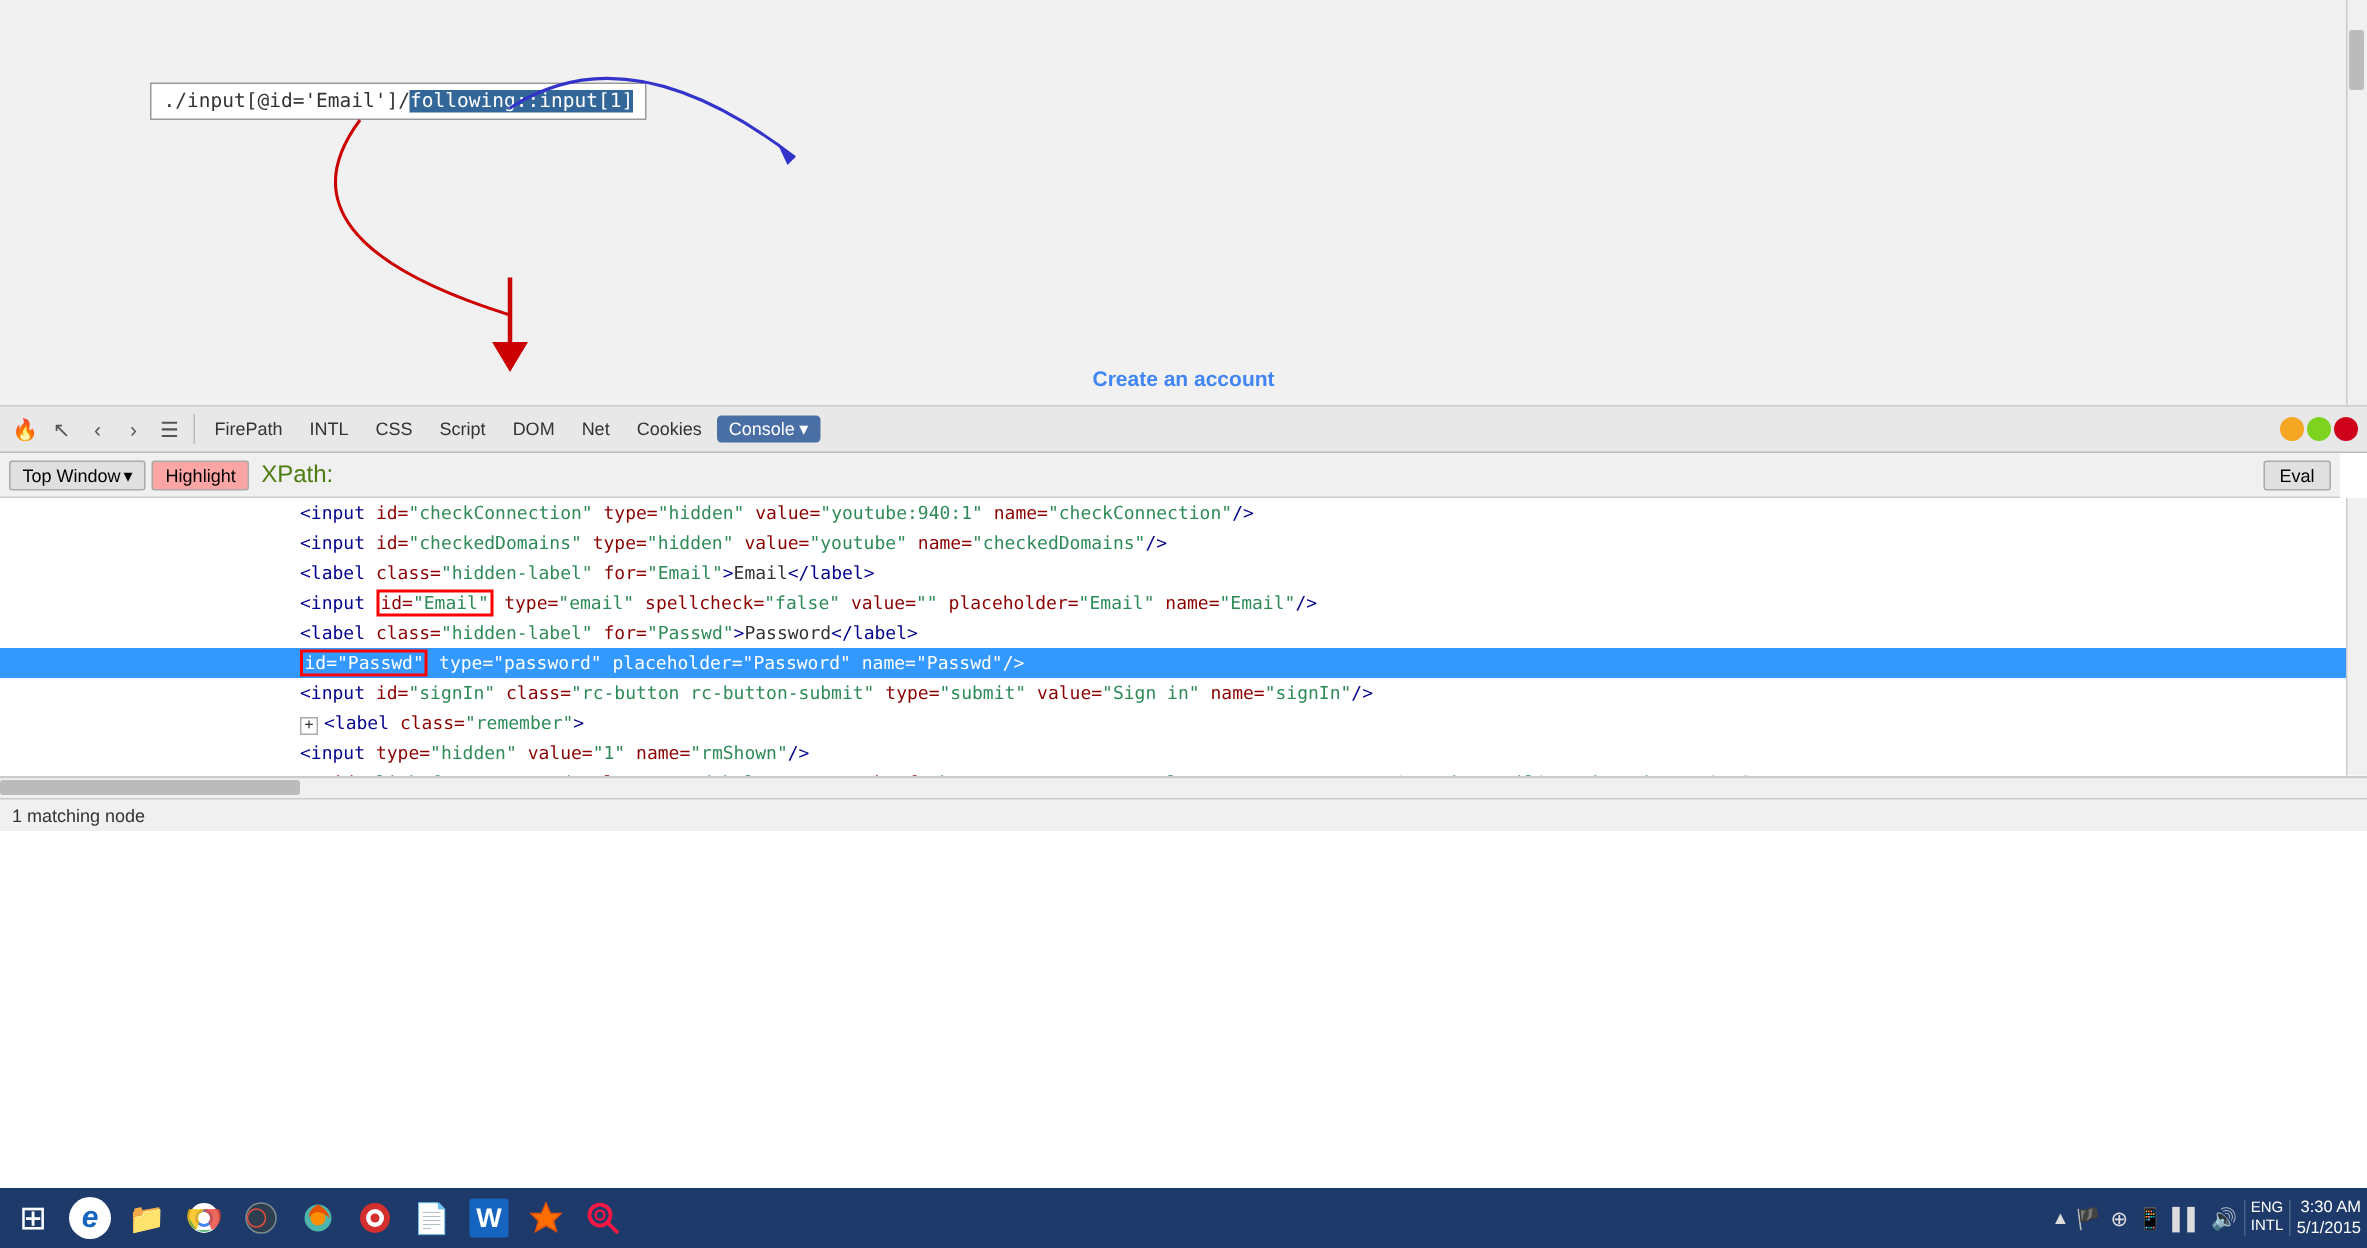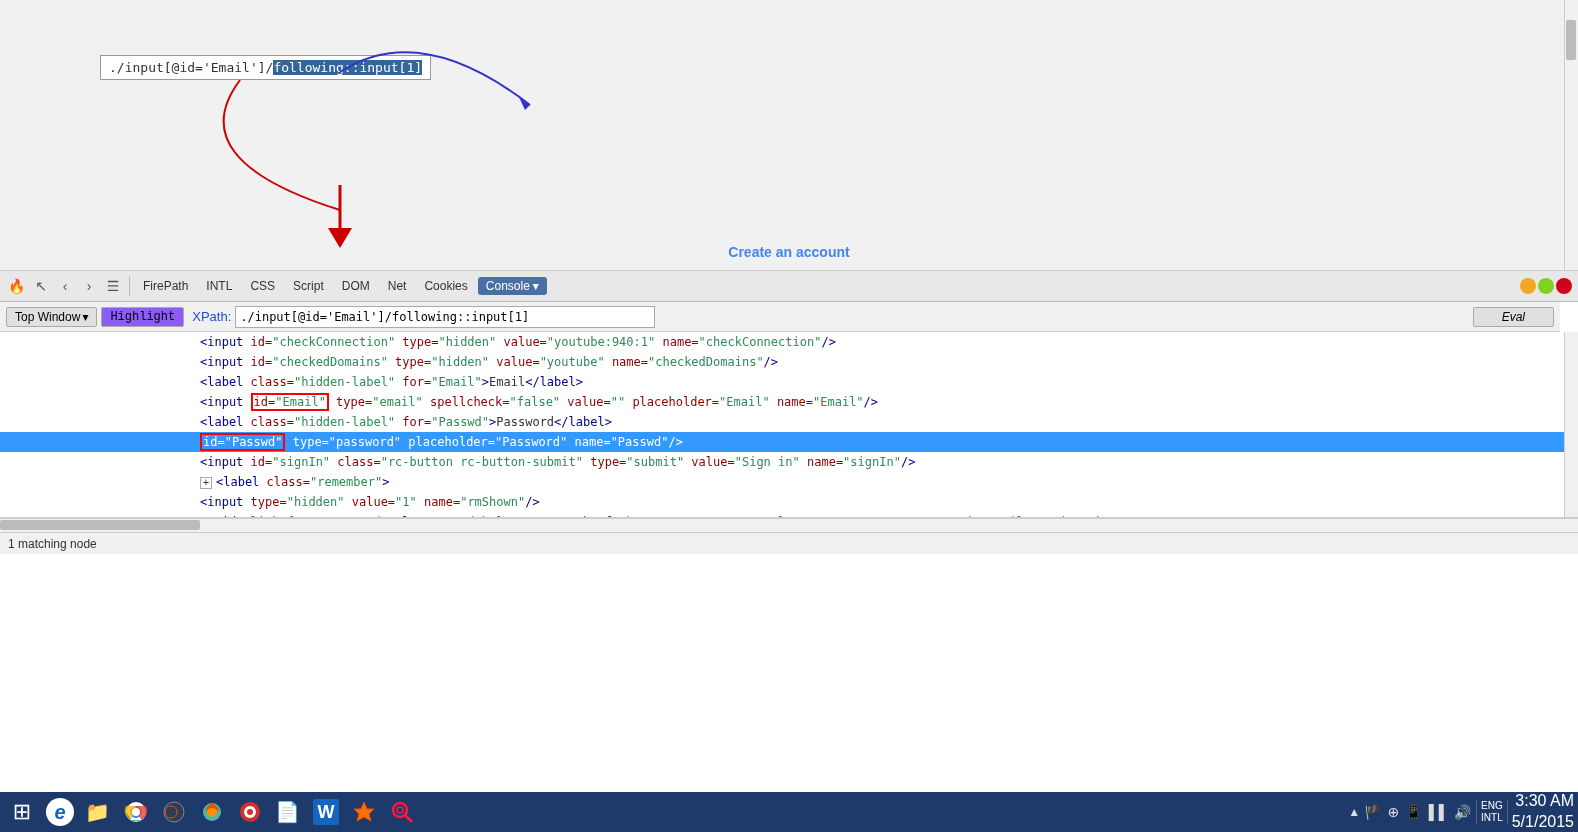--- a/index.html
+++ b/index.html
@@ -218,52 +218,50 @@
       display: flex;
       align-items: center;
       gap: 2px;
       border-radius: 2px;
     }
 
     .highlight-btn {
       padding: 2px 8px;
       font-size: 12px;
       border: 1px solid #aaa;
-      background: #8b5cf6;
+      background: #fca5a5;
       cursor: pointer;
       border-radius: 2px;
-      font-family: Liberation Mono, monospace;
     }
 
     .xpath-label {
-      font-size: 13px;
-      color: #1d4ed8;
+      font-size: 16px;
+      color: #4d7c0f;
       margin-left: 4px;
     }
 
     .xpath-input {
       width: 380px;
       height: 22px;
       border: 1px solid #aaa;
       font-size: 12px;
       font-family: monospace;
       padding: 0 4px;
       background: #fff;
       outline: none;
     }
 
     .eval-btn {
-      padding: 2px 28px;
+      padding: 2px 10px;
       font-size: 12px;
       border: 1px solid #aaa;
       background: #e0e0e0;
       cursor: pointer;
       margin-left: auto;
       border-radius: 2px;
-      font-style: italic;
     }
 
     
     .code-panel {
       width: 1578px;
       height: 186px;
       background: #fff;
       overflow-x: auto;
       overflow-y: auto;
       border-bottom: 1px solid #ccc;
@@ -504,21 +502,20 @@
   </div>
 </div>
 
 <div class="devtools-xpath-bar">
   <button class="top-window-btn">
     <span>Top Window</span>
     <span>▾</span>
   </button>
   <button class="highlight-btn">Highlight</button>
   <span class="xpath-label">XPath:</span>
-  <input class="xpath-input" type="text" value="./input[@id='Email']/following::input[1]" style="width: 420px; font-family: monospace; font-size: 12px;">
   <button class="eval-btn">Eval</button>
 </div>
 
 <div class="code-panel">
   <div class="code-line">
     <span class="tag">&lt;input</span> <span class="attr-name">id=</span><span class="attr-val">"checkConnection"</span> <span class="attr-name">type=</span><span class="attr-val">"hidden"</span> <span class="attr-name">value=</span><span class="attr-val">"youtube:940:1"</span> <span class="attr-name">name=</span><span class="attr-val">"checkConnection"</span><span class="tag">/&gt;</span>
   </div>
   <div class="code-line">
     <span class="tag">&lt;input</span> <span class="attr-name">id=</span><span class="attr-val">"checkedDomains"</span> <span class="attr-name">type=</span><span class="attr-val">"hidden"</span> <span class="attr-name">value=</span><span class="attr-val">"youtube"</span> <span class="attr-name">name=</span><span class="attr-val">"checkedDomains"</span><span class="tag">/&gt;</span>
   </div>
@@ -637,18 +634,18 @@
       <span>⊕</span>
       <span>📱</span>
       <span>▌▌</span>
       <span>🔊</span>
     </div>
     <div class="taskbar-sep"></div>
     <div class="lang" style="color:#fff; font-size:10px; line-height:1.2; text-align:center;">
       ENG<br>INTL
     </div>
     <div class="taskbar-sep"></div>
-    <div class="clock" style="color:#fff; font-size:16px; line-height:1.3; text-align:right;">
+    <div class="clock" style="color:#fff; font-size:11px; line-height:1.3; text-align:right;">
       <div>3:30 AM</div>
       <div>5/1/2015</div>
     </div>
   </div>
 </div>
 
 </body></html>

